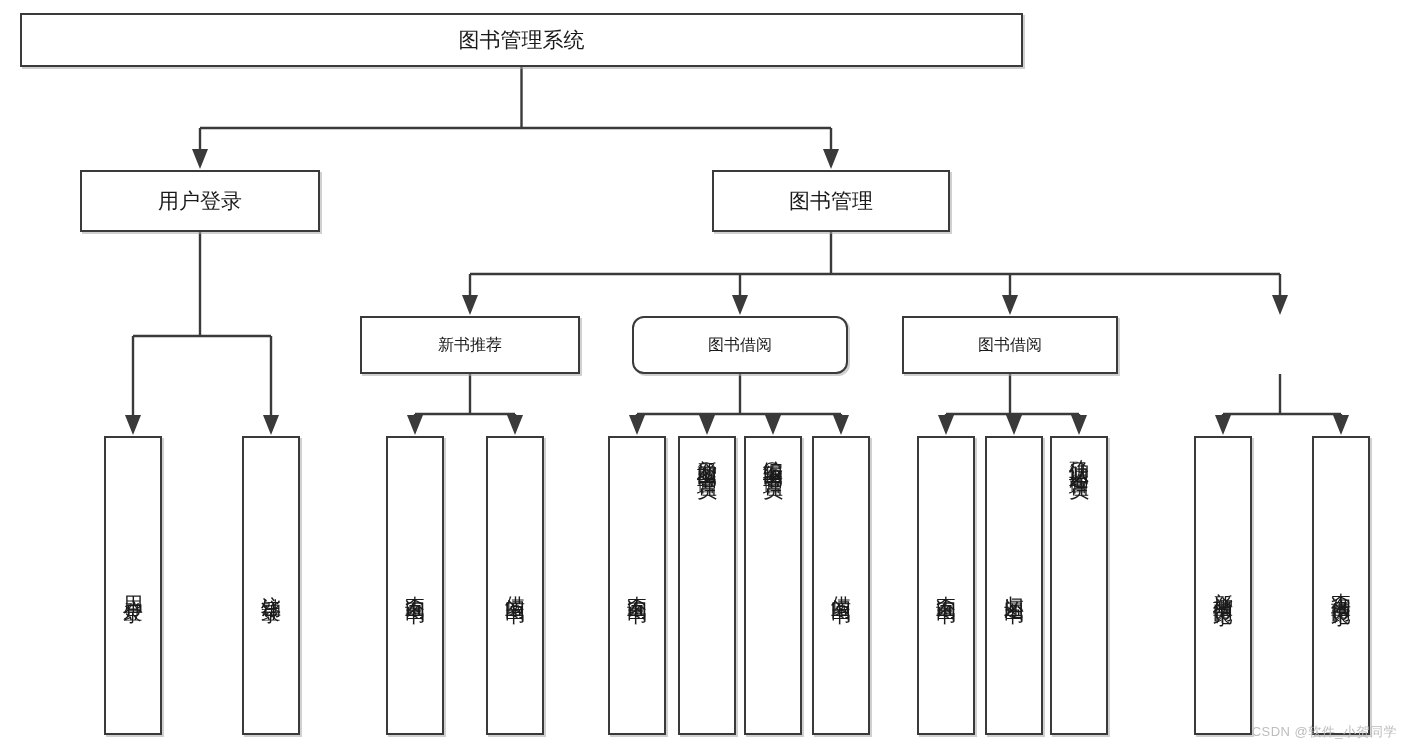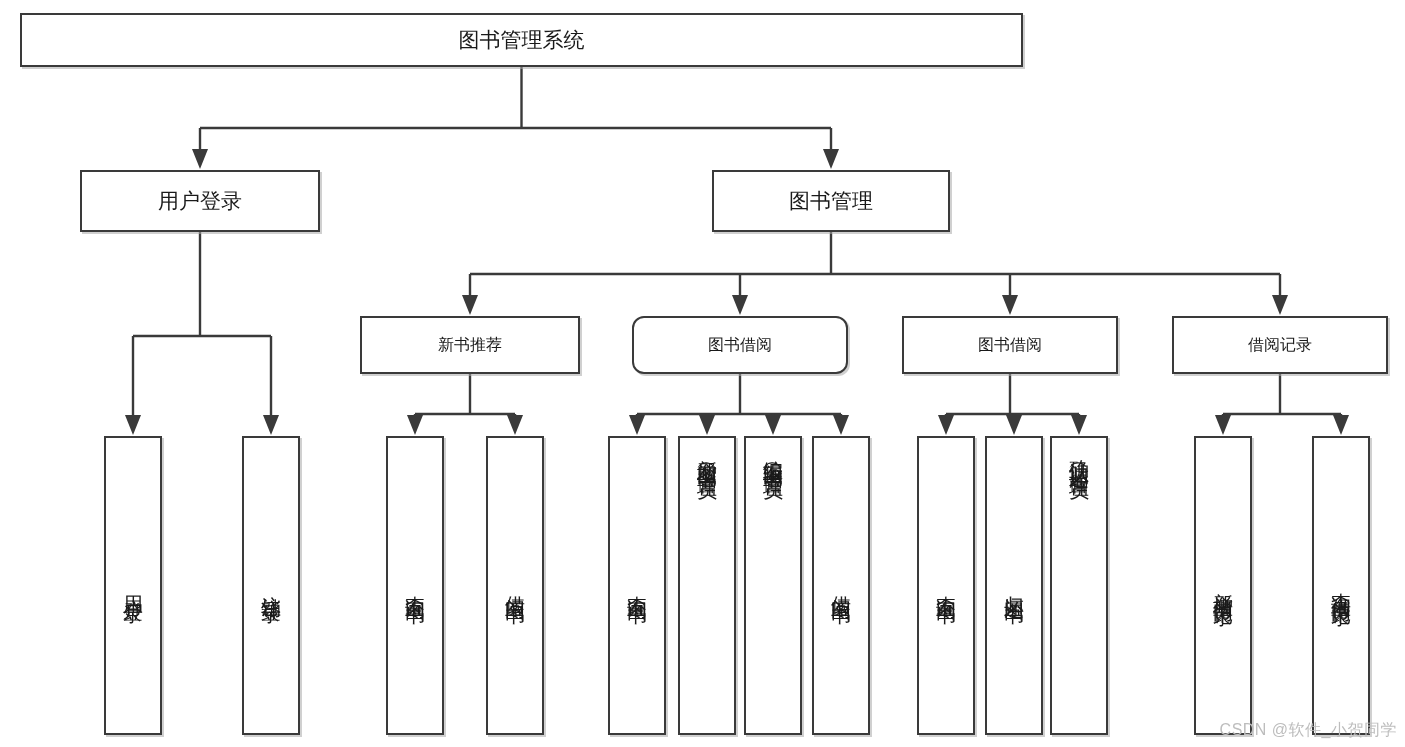--- a/index.html
+++ b/index.html
@@ -79,21 +79,21 @@
     stroke-width: 2.4;
     fill: none;
   }
   .arrowhead {
     fill: #3a3a3a;
   }
   #watermark {
     position: absolute;
     right: 8px;
     bottom: 6px;
-    font-size: 16px;
+    font-size: 13px;
     color: #bdbdbd;
     letter-spacing: 0.5px;
     white-space: nowrap;
   }
 </style>
 </head>
 <body>
 
 <div id="canvas">
 
@@ -168,23 +168,20 @@
 
   <div class="node shadowed lvl3" id="node-new-book-rec" style="left: 360px; top: 316px; width: 220px; height: 58px;">
     <span class="label">新书推荐</span>
   </div>
   <div class="node shadowed lvl3" id="node-book-borrow" style="left: 632px; top: 316px; width: 216px; height: 58px; border-radius: 12px;">
     <span class="label">图书借阅</span>
   </div>
   <div class="node shadowed lvl3" id="node-current-borrow" style="left: 902px; top: 316px; width: 216px; height: 58px;">
     <span class="label">图书借阅</span>
   </div>
-  <div class="node shadowed lvl3" id="node-borrow-record" style="left: 1172px; top: 316px; width: 216px; height: 58px;">
-    <span class="label">借阅记录</span>
-  </div>
 
   <div id="leaf-host">
       <div class="node shadowed leaf centered" id="node-leaf-user-login" style="left: 104px; top: 436px; width: 58px; height: 299px;">
         <span class="label">用户登录</span>
       </div>
       <div class="node shadowed leaf centered" id="node-leaf-user-logout" style="left: 242px; top: 436px; width: 58px; height: 299px;">
         <span class="label">注销登录</span>
       </div>
       <div class="node shadowed leaf centered" id="node-leaf-query-book-1" style="left: 386px; top: 436px; width: 58px; height: 299px;">
         <span class="label">查询图书</span>

